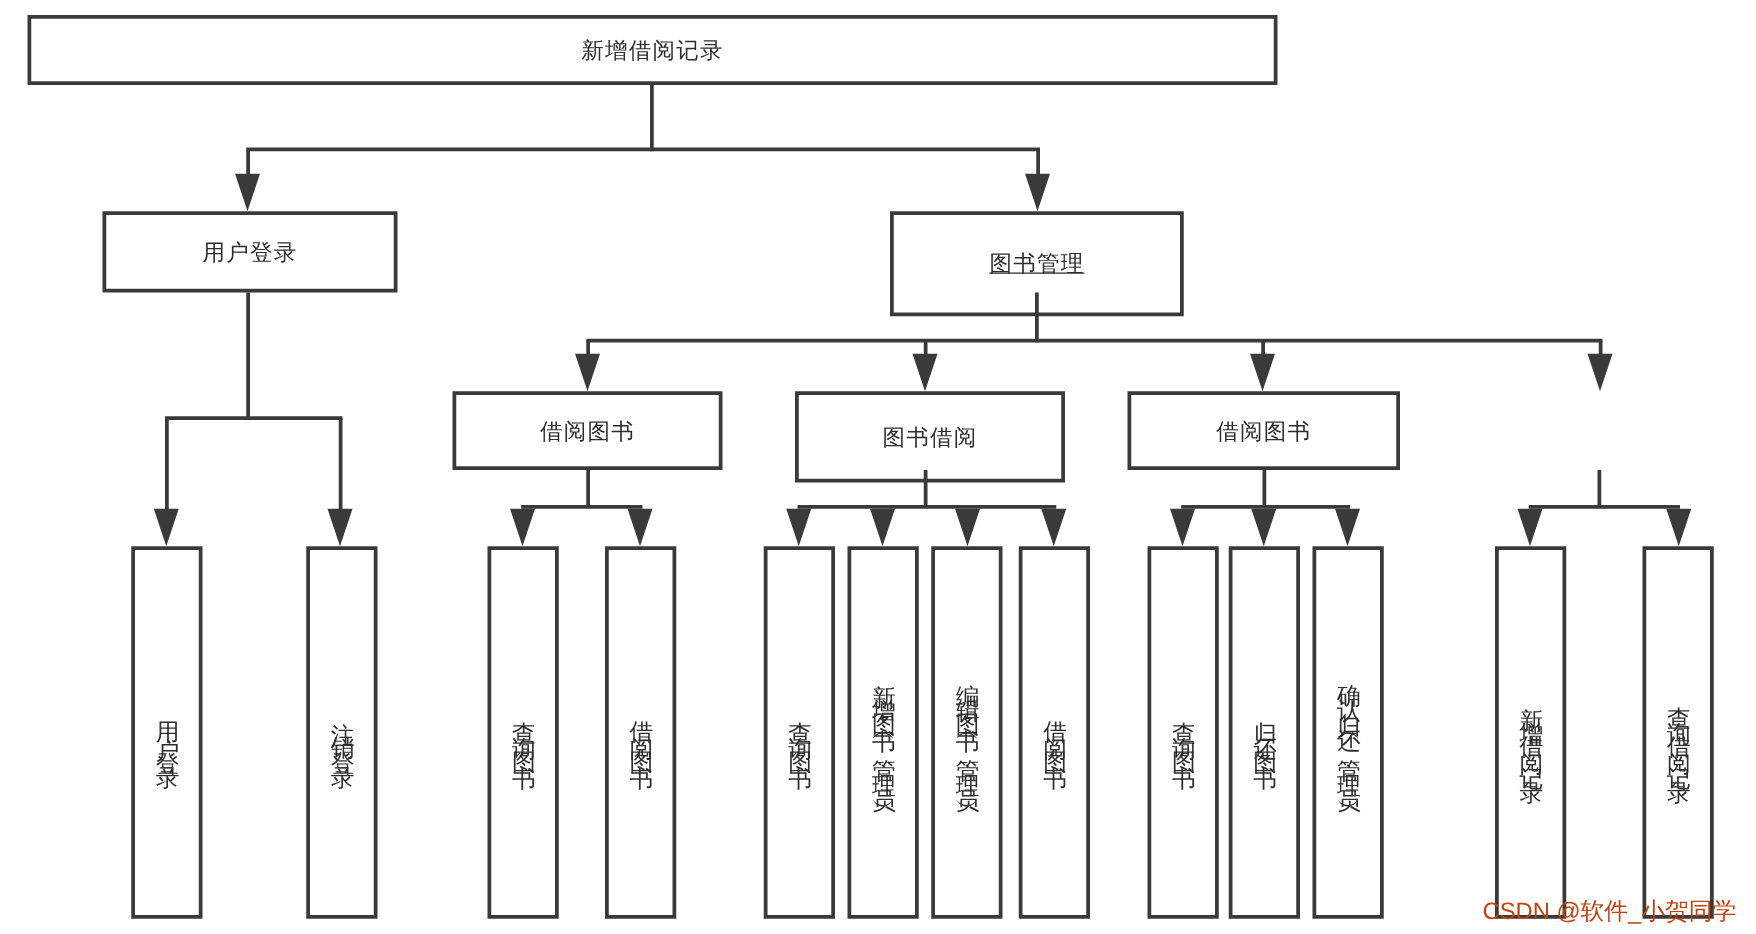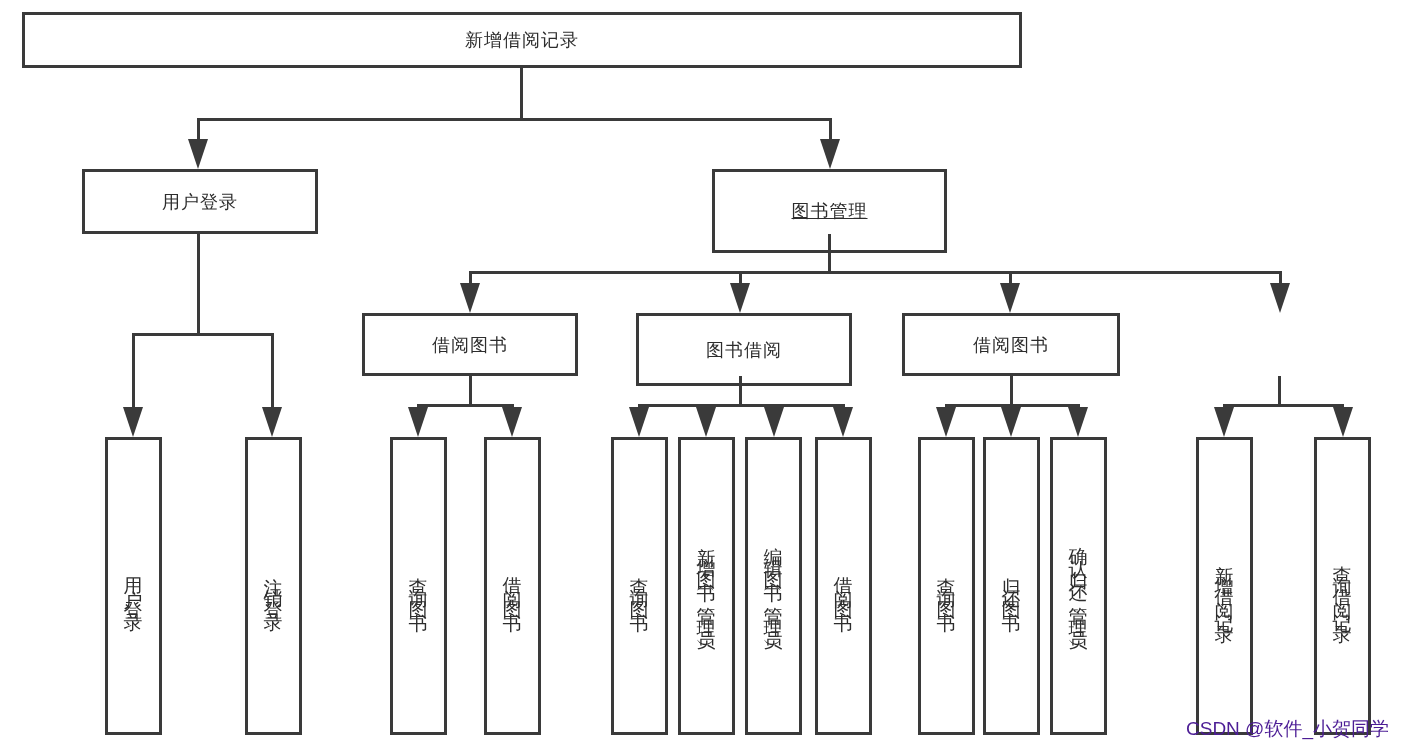--- a/index.html
+++ b/index.html
@@ -41,21 +41,21 @@
     width: 0; height: 0;
     border-left: 10px solid transparent;
     border-right: 10px solid transparent;
     border-top: 30px solid #3a3a3a;
   }
   .watermark {
     position: absolute;
     left: 1186px;
     top: 716px;
     font-size: 19px;
-    color: #4c1d95;
+    color: #c2410c;
     white-space: nowrap;
     z-index: 5;
   }
 </style>
 </head>
 <body>
 
 <div class="stage">
 
   <div class="box" style="left:22px; top:12px; width:1000px; height:56px;">

